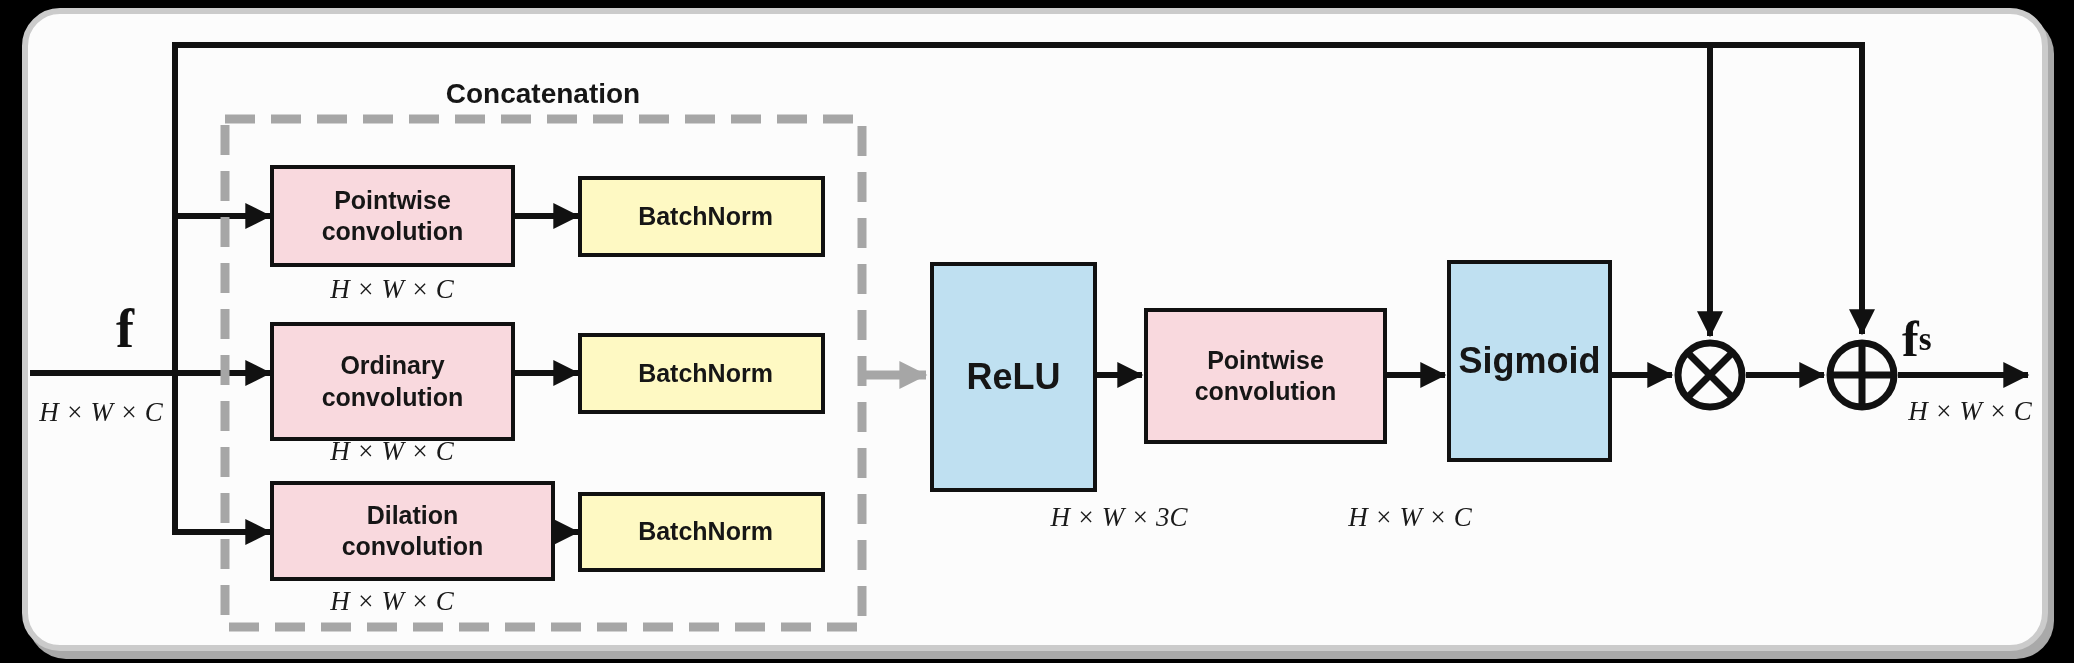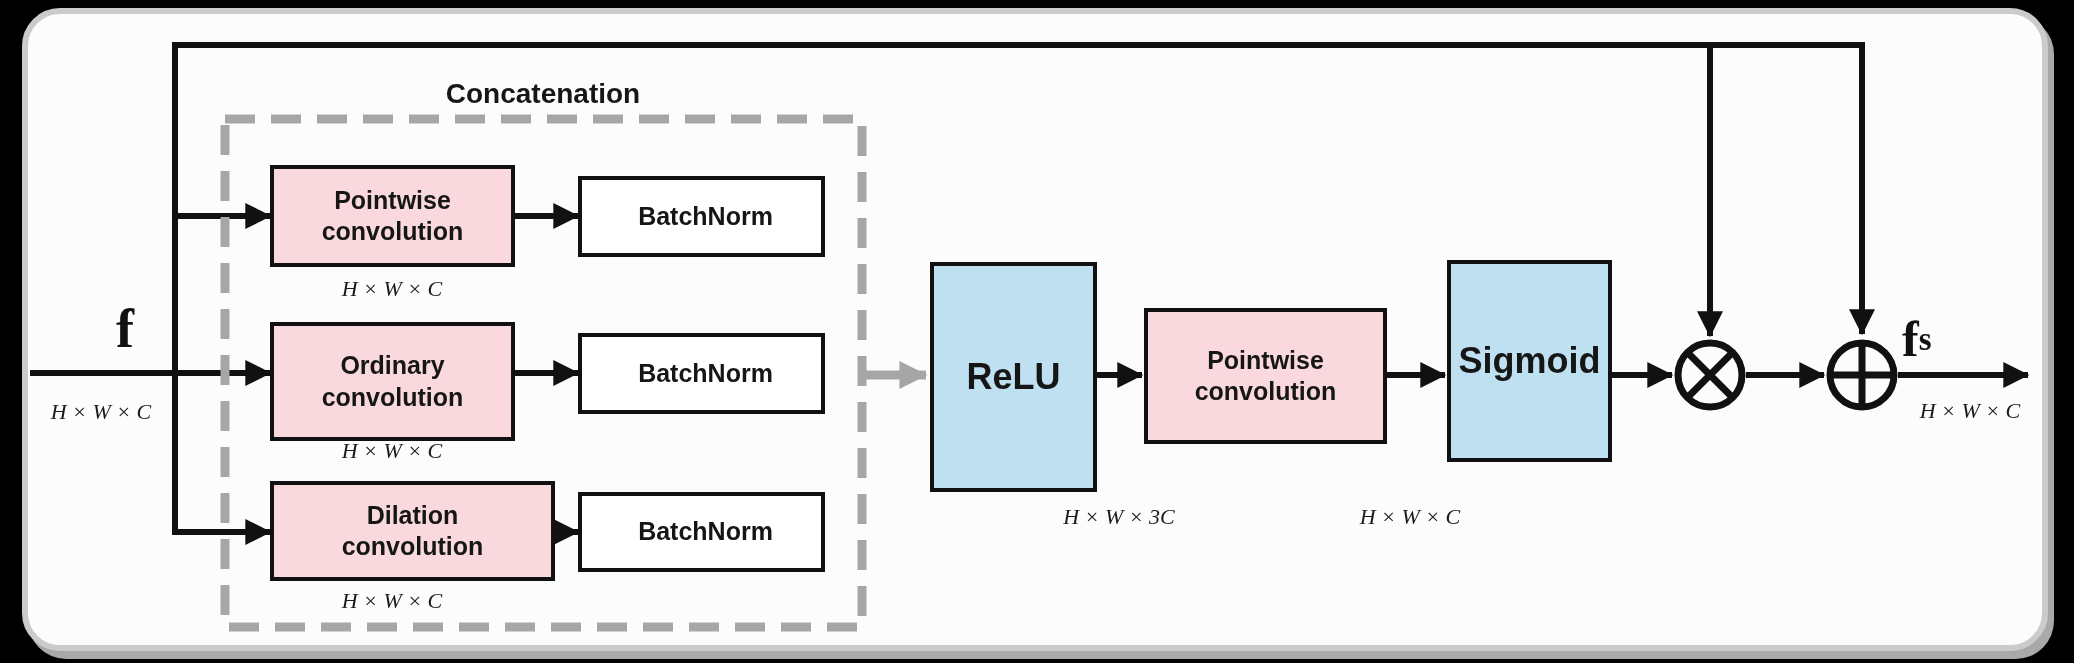--- a/index.html
+++ b/index.html
@@ -5,27 +5,27 @@
   html,body{margin:0;padding:0;background:#000;}
   #stage{position:relative;width:2074px;height:663px;background:#000;overflow:hidden;
          font-family:"Liberation Sans",sans-serif;}
   .card{position:absolute;left:22px;top:8px;width:2026px;height:643px;box-sizing:border-box;
         background:#fcfcfc;border:6px solid #cbcbcb;border-radius:38px;
         box-shadow:6px 8px 0 #a9a9a9;}
   svg.wires{position:absolute;left:0;top:0;width:2074px;height:663px;}
   .box{position:absolute;box-sizing:border-box;border:4px solid #111;
        display:flex;align-items:center;justify-content:center;flex-direction:column;}
   .pink{background:#f9d9de;}
-  .orange{background:#ffffff;padding-left:8px;}
+  .orange{background:#fef9c3;padding-left:8px;}
   .blue{background:#bfe0f1;}
   .boxlabel{font-weight:700;font-size:25px;line-height:1.25;color:#161616;text-align:center;}
   .biglabel{font-weight:700;font-size:36px;color:#161616;}
   .lbl{position:absolute;display:flex;align-items:center;justify-content:center;}
   .concat{font-weight:700;font-size:28px;color:#161616;}
-  .dims{font-family:"Liberation Serif",serif;font-style:italic;font-size:22px;color:#1a1a1a;white-space:nowrap;}
+  .dims{font-family:"Liberation Serif",serif;font-style:italic;font-size:27px;color:#1a1a1a;white-space:nowrap;}
   .fmath{font-family:"Liberation Serif",serif;font-weight:600;font-size:54px;color:#111;}
   .fout{font-family:"Liberation Serif",serif;font-weight:600;font-size:50px;color:#111;}
   .fout .sub{font-size:33px;vertical-align:-12px;}
 </style>
 </head>
 <body>
 
 <div id="stage">
   <div class="card"></div>
 

